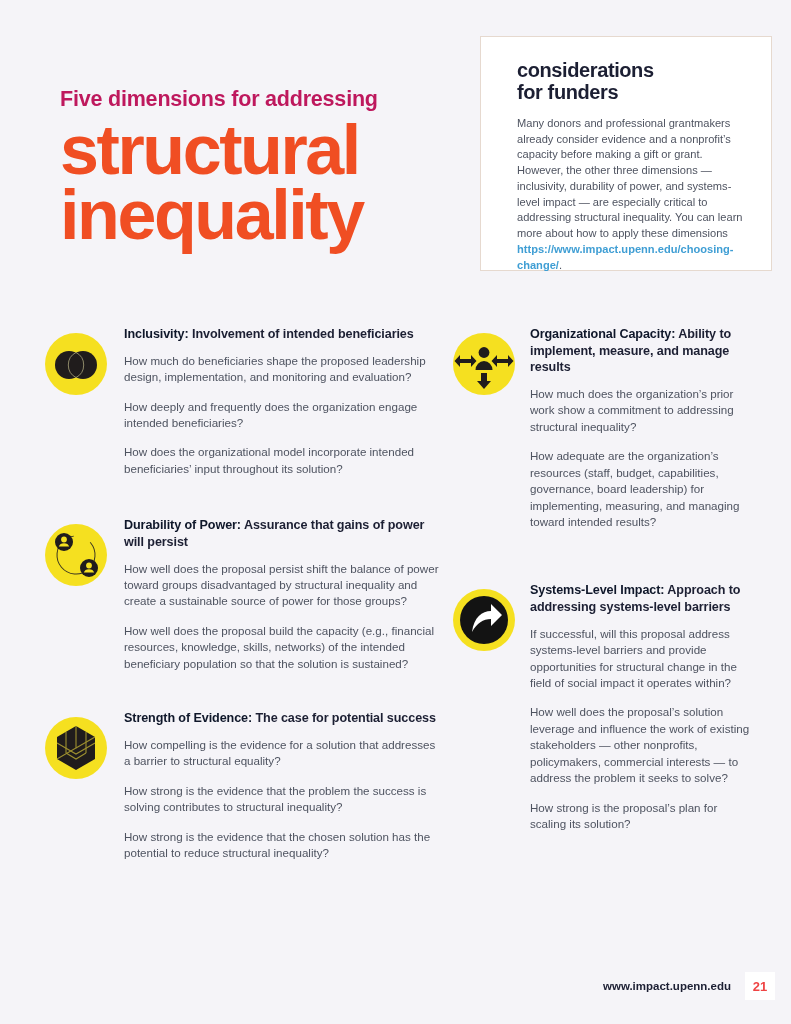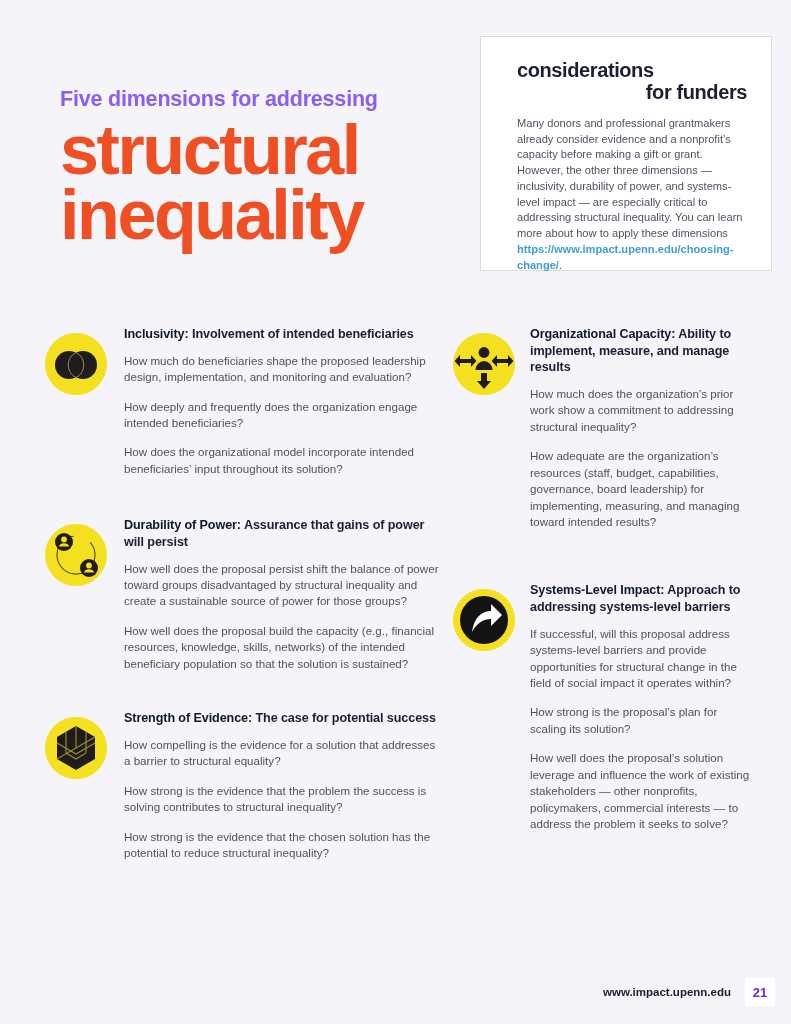--- a/index.html
+++ b/index.html
@@ -26,21 +26,21 @@
   
   .title-block {
     position: absolute;
     left: 60px;
     top: 88px;
     width: 400px;
   }
   .title-kicker {
     font-size: 21.5px;
     font-weight: bold;
-    color: #8b5cf6;
+    color: #be185d;
     letter-spacing: -0.2px;
     line-height: 1.1;
     white-space: nowrap;
   }
   .title-main {
     font-size: 70px;
     font-weight: bold;
     color: #f04e23;
     line-height: 0.93;
     letter-spacing: -2.4px;
@@ -60,21 +60,21 @@
     padding: 22px 24px 18px 36px;
   }
   .considerations-title {
     font-size: 20px;
     font-weight: bold;
     color: #1c1f33;
     line-height: 1.12;
     letter-spacing: -0.4px;
     margin-bottom: 12px;
   }
-  .considerations-title .l2 { display: block; text-align: right; }
+  .considerations-title .l2 { display: block; }
   .considerations-body {
     font-size: 11.1px;
     line-height: 1.42;
     color: #4e5360;
   }
   .considerations-body a,
   .considerations-body .link {
     color: #3f9ed4;
     font-weight: bold;
     text-decoration: none;
@@ -122,33 +122,33 @@
 
   
   .col-left .dimension:nth-child(1) { margin-bottom: 40px; }
   .col-left .dimension:nth-child(2) { margin-bottom: 38px; }
   .col-right .dimension:nth-child(1) { margin-bottom: 52px; }
 
   
   .footer {
     position: absolute;
     right: 16px;
-    bottom: 18px;
+    bottom: 24px;
     display: flex;
     align-items: center;
     gap: 14px;
   }
   .footer-url {
     font-size: 11.5px;
     font-weight: bold;
     color: #1c1f33;
   }
   .footer-page {
     background: #ffffff;
-    color: #6d28d9;
+    color: #ef4444;
     font-size: 13px;
     font-weight: bold;
     width: 30px;
     height: 28px;
     display: flex;
     align-items: center;
     justify-content: center;
   }
 </style>
 </head>
@@ -250,22 +250,22 @@
     <div class="dimension">
       <div class="dim-icon">
         <svg viewBox="0 0 64 64" width="64" height="64" aria-hidden="true">
           <circle cx="32" cy="32" r="31" fill="#f5e020"></circle>
           <circle cx="32" cy="32" r="24" fill="#131313"></circle>
           <path d="M20 44 C22 29 30 23 39 23 L39 16 L50 27 L39 38 L39 31 C31 31 25 35 20 44 Z" fill="#ffffff"></path>
         </svg>
       </div>
       <div class="dim-heading"><span class="label">Systems-Level Impact:</span><span> Approach to addressing systems-level barriers</span></div>
       <div class="dim-q">If successful, will this proposal address systems-level barriers and provide opportunities for structural change in the field of social impact it operates within?</div>
+      <div class="dim-q">How well does the proposal’s solution leverage and influence the work of existing stakeholders — other nonprofits, policymakers, commercial interests — to address the problem it seeks to solve?</div>
       <div class="dim-q">How strong is the proposal’s plan for scaling its solution?</div>
-      <div class="dim-q">How well does the proposal’s solution leverage and influence the work of existing stakeholders — other nonprofits, policymakers, commercial interests — to address the problem it seeks to solve?</div>
     </div>
 
   </div>
 
   <div class="footer">
     <span class="footer-url">www.impact.upenn.edu</span>
     <span class="footer-page">21</span>
   </div>
 
 </div>

